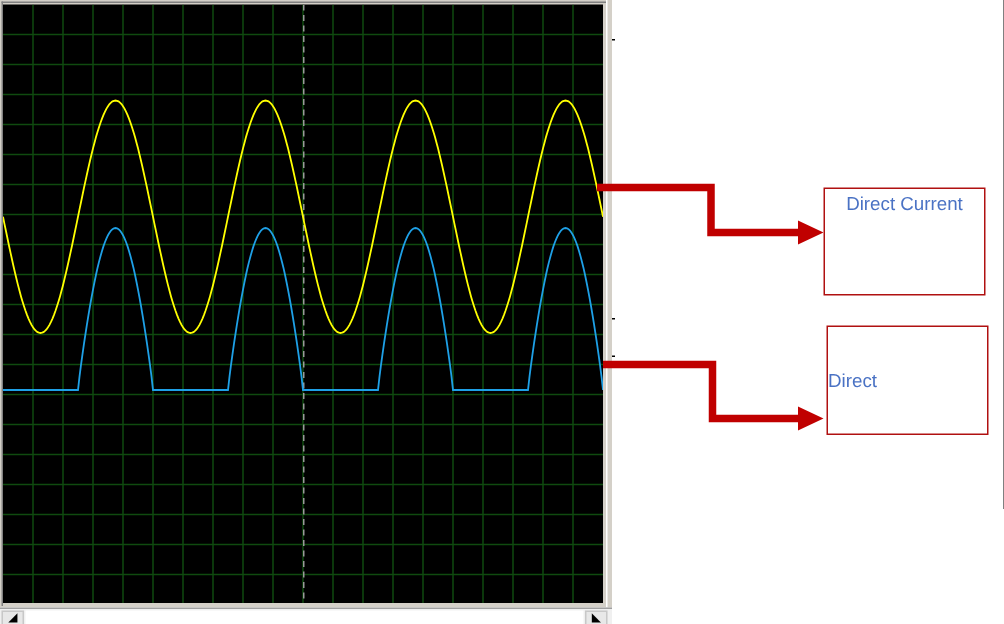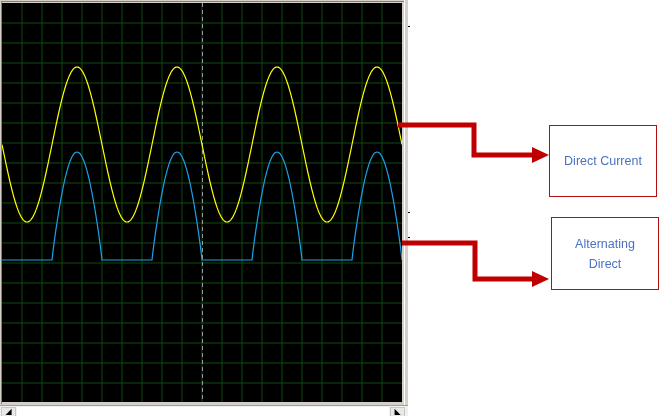--- a/index.html
+++ b/index.html
@@ -9,21 +9,21 @@
     .scope-screen { position:absolute; left:2px; top:3px; width:400px; height:399px; background:#000; overflow:hidden; }
     .scope-screen svg { position:absolute; left:0; top:0; }
     .right-strip { position:absolute; left:404px; top:0; width:4px; height:405px; background:#d4d0c8; border-left:1px solid #fff; box-sizing:border-box; }
     .scrollbar { position:absolute; left:0; top:405px; width:408px; height:11px; background:#f0f0f0; border-top:1px solid #a0a0a0; box-sizing:border-box; }
     .scroll-btn { position:absolute; top:1px; width:15px; height:10px; background:#e8e8e8; border:1px solid #c8c8c8; box-sizing:border-box; font-size:8px; line-height:8px; text-align:center; color:#000; }
     .scroll-btn.left { left:1px; }
     .scroll-btn.right { left:390px; }
     .scroll-track { position:absolute; left:17px; top:1px; width:372px; height:10px; background:#fff; }
     .tick { position:absolute; left:408px; width:2px; height:1px; background:#000; }
     .overlay { position:absolute; left:0; top:0; }
-    .label-box { position:absolute; border:1px solid #b01010; background:#fff; box-sizing:border-box; display:flex; align-items:center; justify-content:center; text-align:center; color:#4a72c4; font-size:12.5px; line-height:20px; }
+    .label-box { position:absolute; border:1px solid #b01010; background:#fff; box-sizing:border-box; display:flex; align-items:flex-start; justify-content:center; text-align:center; color:#4a72c4; font-size:12.5px; line-height:20px; }
   </style>
 </head>
 <body>
 
 <div class="scope-frame">
   <div class="scope-border"></div>
   <div class="scope-screen">
     <svg id="scope-svg" width="400" height="399">
         <line x1="20" y1="0" x2="20" y2="399" stroke="#0f4a0f" stroke-width="1"></line>
         <line x1="40" y1="0" x2="40" y2="399" stroke="#0f4a0f" stroke-width="1"></line>
@@ -90,15 +90,14 @@
     <polyline points="402,243 475,243 475,279 534,279" fill="none" stroke="#c00000" stroke-width="5" stroke-linejoin="miter"></polyline>
     <polygon points="532,271 549,279 532,287" fill="#c00000"></polygon>
   </g>
 </svg>
 
 <div class="label-box" style="left:549px; top:125px; width:108px; height:72px;">
   <span>Direct Current</span>
 </div>
 
 <div class="label-box" style="left:551px; top:217px; width:108px; height:73px; flex-direction:column;">
-  <span>Alternating</span>
   <span>Direct</span>
 </div>
 
 </body></html>

